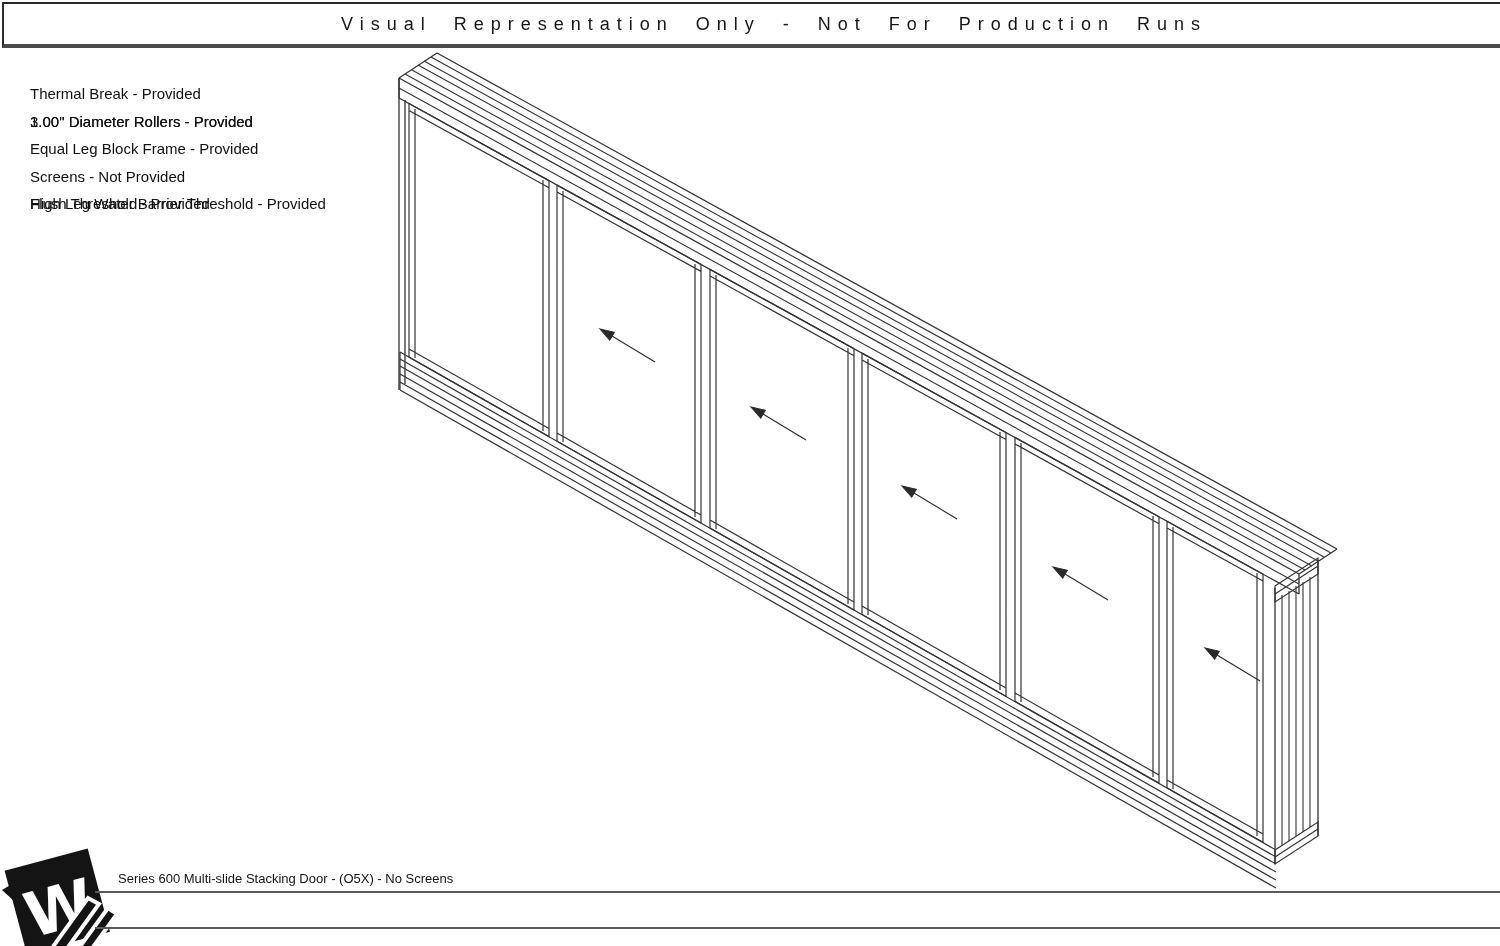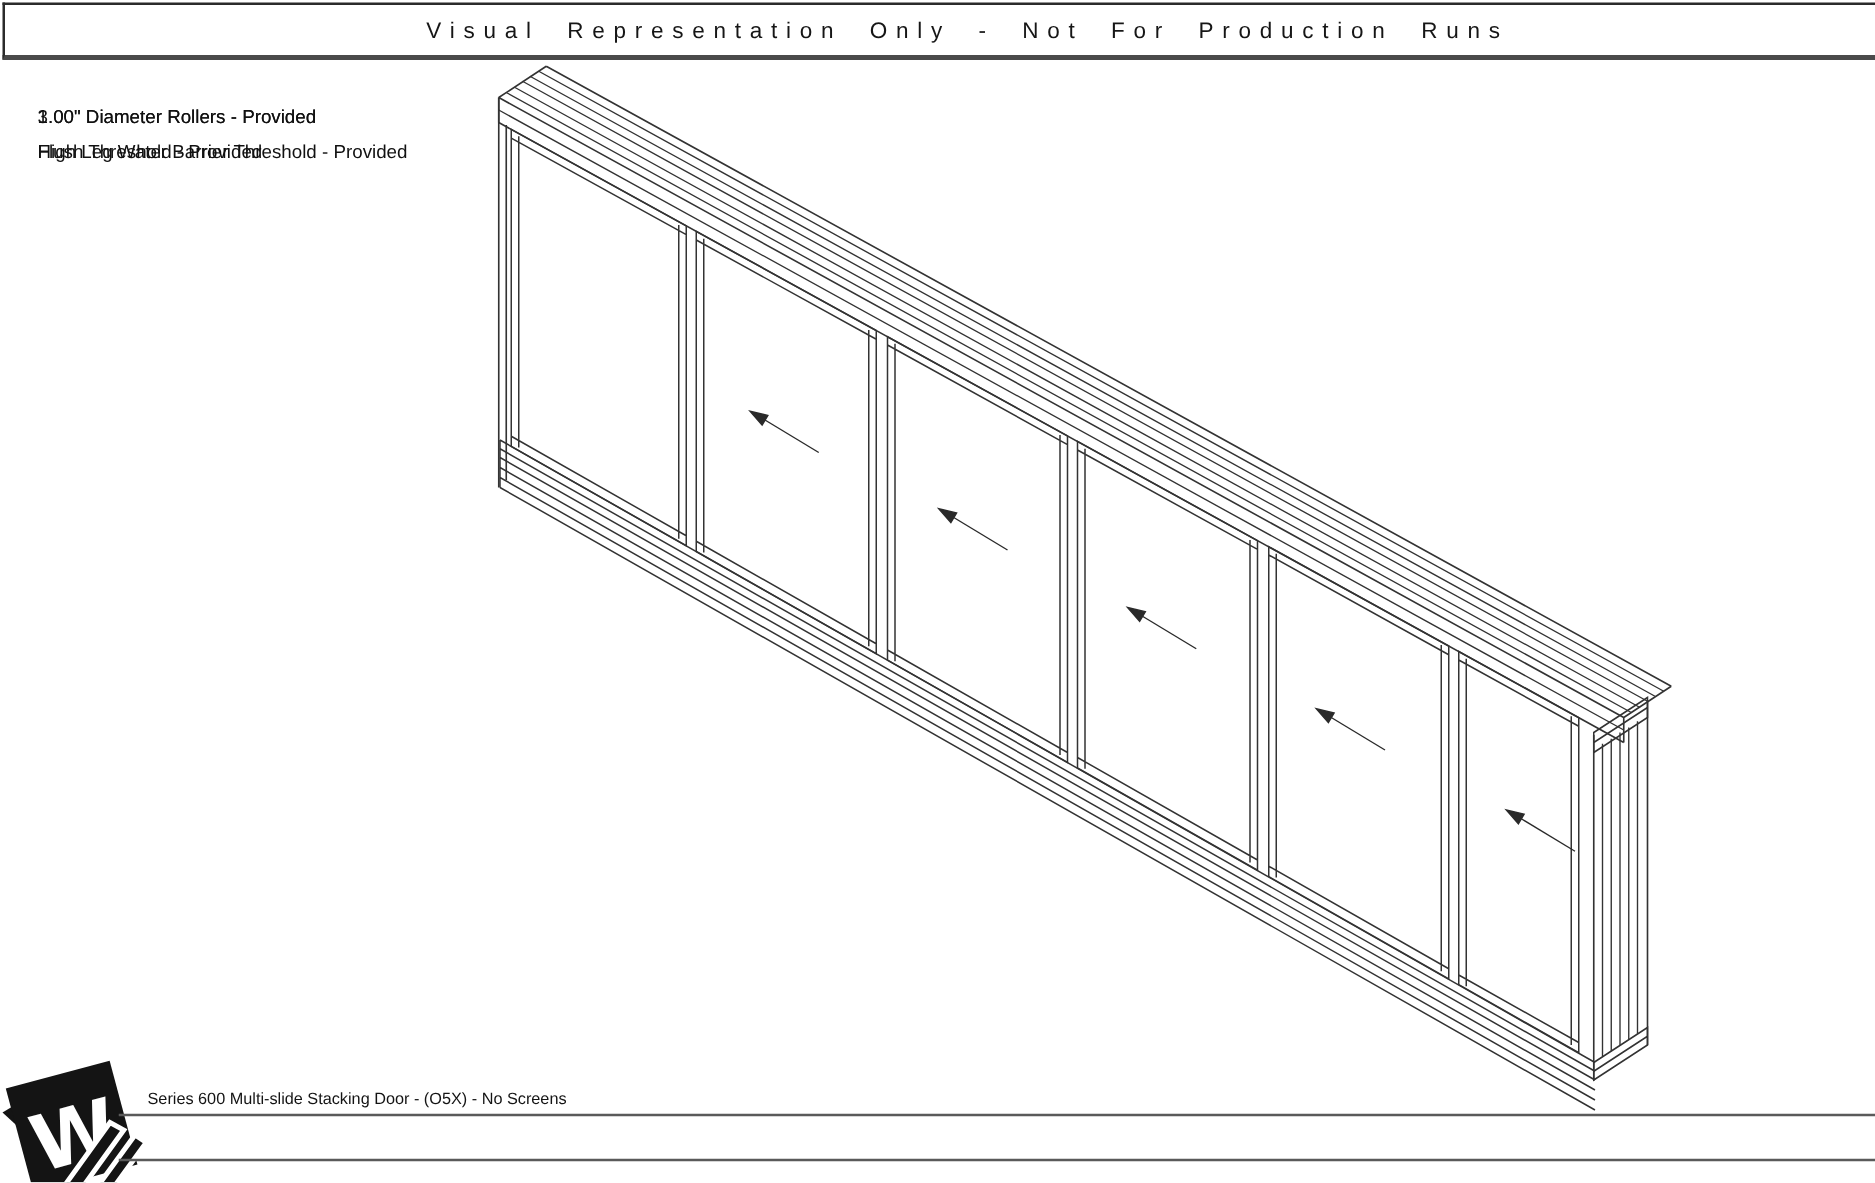--- a/index.html
+++ b/index.html
@@ -34,22 +34,31 @@
 </style>
 </head>
 <body>
 
 <div class="banner">
   <span class="banner-text">Visual Representation Only - Not For Production Runs</span>
 </div>
 
 <div class="specs">
   <div class="spec-line">
+    <span>Thermal Break - Provided</span>
+  </div>
+  <div class="spec-line">
     <span>1.00" Diameter Rollers - Provided</span>
     <span>3.00" Diameter Rollers - Provided</span>
+  </div>
+  <div class="spec-line">
+    <span>Equal Leg Block Frame - Provided</span>
+  </div>
+  <div class="spec-line">
+    <span>Screens - Not Provided</span>
   </div>
   <div class="spec-line">
     <span>Flush Threshold - Provided</span>
     <span>High Leg Water Barrier Threshold - Provided</span>
   </div>
 </div>
 
 <div class="drawing">
 <svg width="1500" height="946" viewBox="0 0 1500 946" fill="none" stroke="#333" stroke-width="1.1">
 

